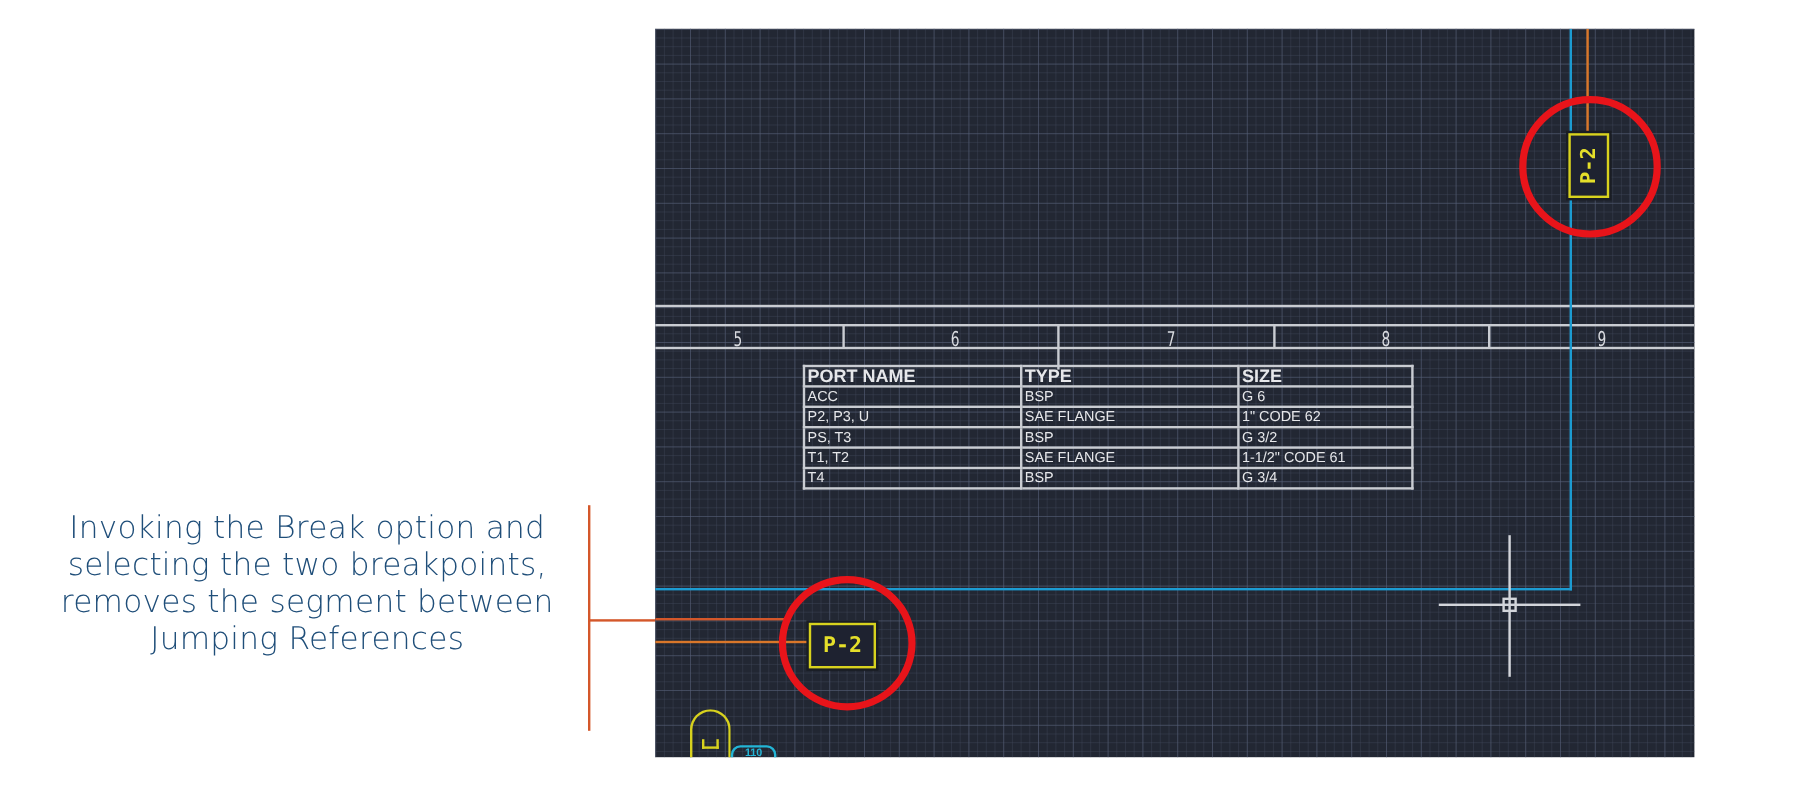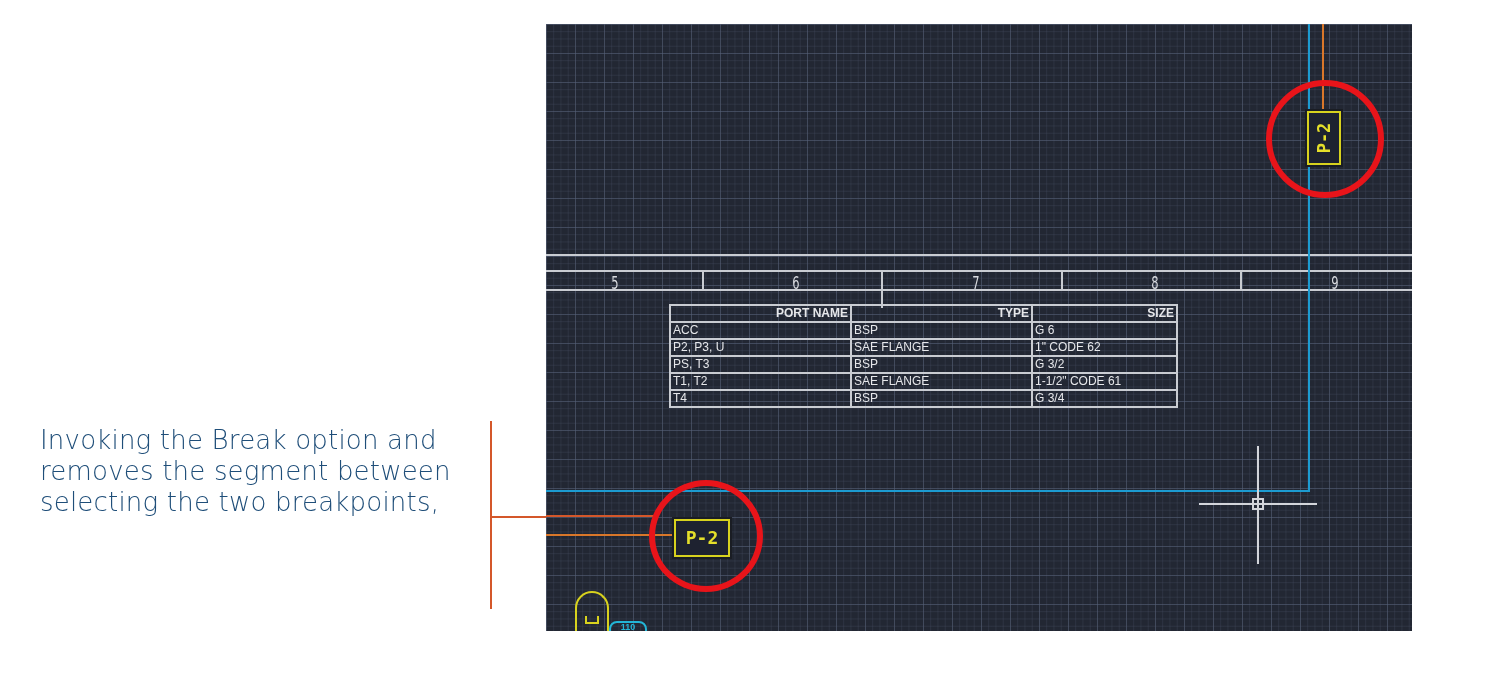--- a/index.html
+++ b/index.html
@@ -1,54 +1,55 @@
 <!DOCTYPE html>
 <html><head>
 <meta charset="utf-8">
 <style>
   html, body { margin: 0; padding: 0; }
   body { width: 1500px; height: 675px; background: #ffffff; position: relative; overflow: hidden; font-family: "Liberation Sans", sans-serif; }
-  .caption { position: absolute; left: 40px; top: 425px; width: 432px; text-align: left; color: #1f4e79; font-family: "DejaVu Sans", sans-serif; font-weight: 300; font-size: 26px; line-height: 31px; letter-spacing: 0.2px; }
+  .caption { position: absolute; left: 40px; top: 425px; width: 432px; text-align: center; color: #1f4e79; font-family: "DejaVu Sans", sans-serif; font-weight: 300; font-size: 26px; line-height: 31px; letter-spacing: 0.2px; }
   .caption span { display: block; white-space: nowrap; }
   .callout-v { position: absolute; left: 490px; top: 421px; width: 2px; height: 188px; background: #d4572a; }
   .callout-h { position: absolute; left: 490px; top: 516px; width: 58px; height: 2px; background: #d4572a; }
   .canvas { position: absolute; left: 546px; top: 24px; width: 866px; height: 607px; background-color: #222733; overflow: hidden;
     background-image:
       linear-gradient(rgba(90,100,125,0.45) 1px, transparent 1px),
       linear-gradient(90deg, rgba(90,100,125,0.45) 1px, transparent 1px),
       linear-gradient(rgba(70,78,98,0.35) 1px, transparent 1px),
       linear-gradient(90deg, rgba(70,78,98,0.35) 1px, transparent 1px);
     background-size: 29px 29px, 29px 29px, 7.25px 7.25px, 7.25px 7.25px;
   }
   .abs { position: absolute; }
   .hline { position: absolute; height: 2px; background: #c9ccd2; }
   .vline { position: absolute; width: 2px; background: #c9ccd2; }
   .zone-num { position: absolute; top: 249px; color: #d8dadf; font-family: "DejaVu Sans Condensed", "DejaVu Sans", sans-serif; font-size: 17px; transform: scaleX(0.75); width: 20px; text-align: center; }
   table.ports { position: absolute; left: 123px; top: 280px; border-collapse: collapse; color: #e6e7ea; font-size: 12px; font-family: "Liberation Sans", sans-serif; }
   table.ports td, table.ports th { border: 2px solid #c9ccd2; padding: 0 2px; height: 15px; line-height: 15px; text-align: left; font-weight: normal; white-space: nowrap; }
-  table.ports th { text-align: right; font-weight: bold; font-size: 12px; }
+  table.ports th { text-align: left; font-weight: bold; font-size: 15px; }
   .col1 { width: 175px; } .col2 { width: 175px; } .col3 { width: 139px; }
   .blue-line { position: absolute; background: #1c9bd1; }
   .orange-line { position: absolute; background: #d9772a; }
   .red-orange-line { position: absolute; background: #d4572a; }
   .ref-tag { position: absolute; border: 2.5px solid #d8d21e; color: #e5df2a; font-family: "DejaVu Sans Mono", monospace; font-weight: bold; text-align: center; box-shadow: 0 0 0 2px #1a1d24; background: #1e2230; }
   .ring { position: absolute; border: 6px solid #e8141a; border-radius: 50%; box-sizing: border-box; }
   .cross-h { position: absolute; height: 2px; background: #d3d5da; }
   .cross-v { position: absolute; width: 2px; background: #d3d5da; }
   .cross-box { position: absolute; width: 8px; height: 8px; border: 2px solid #d3d5da; background: transparent; }
   .tank { position: absolute; border: 2px solid #d8d21e; border-bottom: none; border-radius: 17px 17px 0 0; }
   .tag-110 { position: absolute; border: 2px solid #23b5d6; border-radius: 8px; color: #23b5d6; font-size: 9px; font-weight: bold; text-align: center; line-height: 9px; }
 </style>
 </head>
 <body>
 
 <div class="caption">
   <span>Invoking the Break option and</span>
+  <span>selecting the two breakpoints,</span>
   <span>removes the segment between</span>
-  <span>selecting the two breakpoints,</span>
+  <span>Jumping References</span>
 </div>
 <div class="callout-v"></div>
 <div class="callout-h"></div>
 
 <div class="canvas">
 
   <div class="hline" style="left:0; top:230px; width:866px;"></div>
   <div class="hline" style="left:0; top:246px; width:866px;"></div>
   <div class="hline" style="left:0; top:265px; width:866px;"></div>
   <div class="vline" style="left:156px; top:246px; height:20px;"></div>

